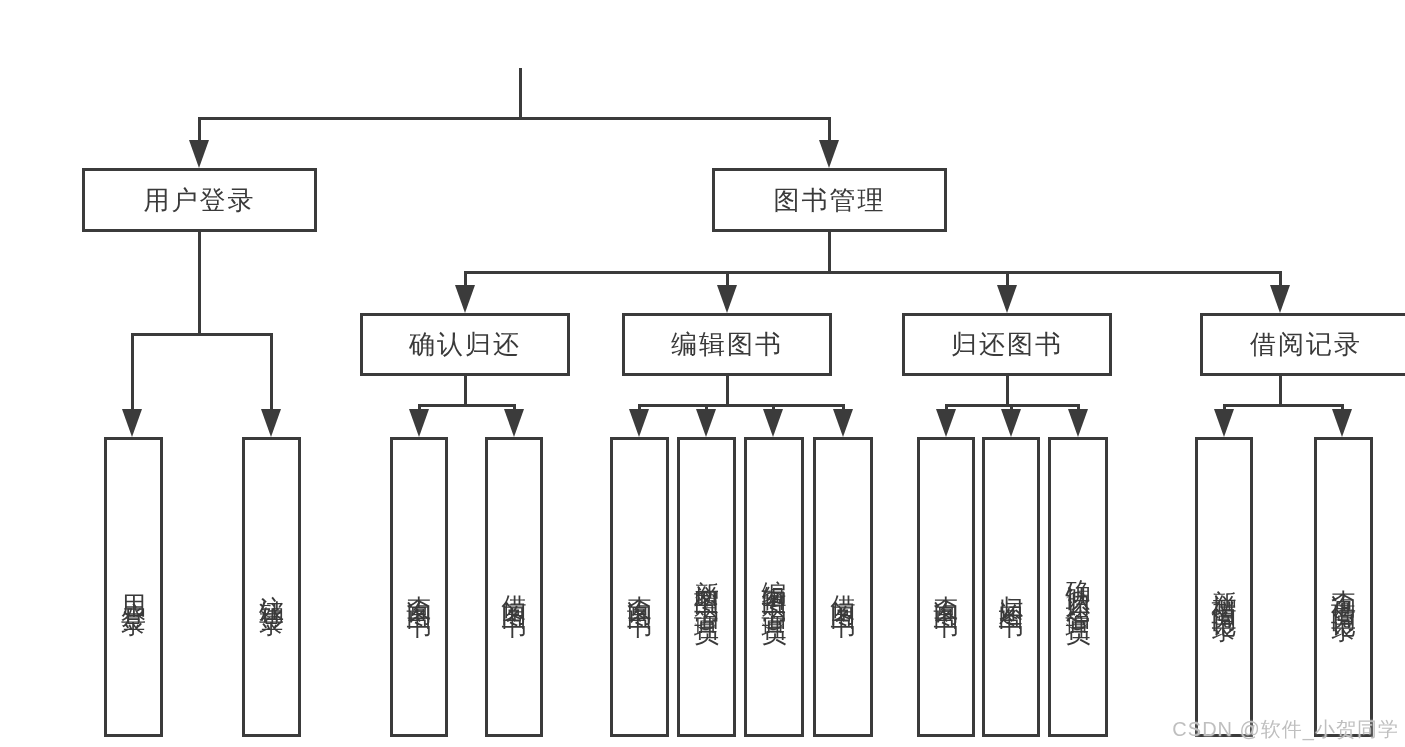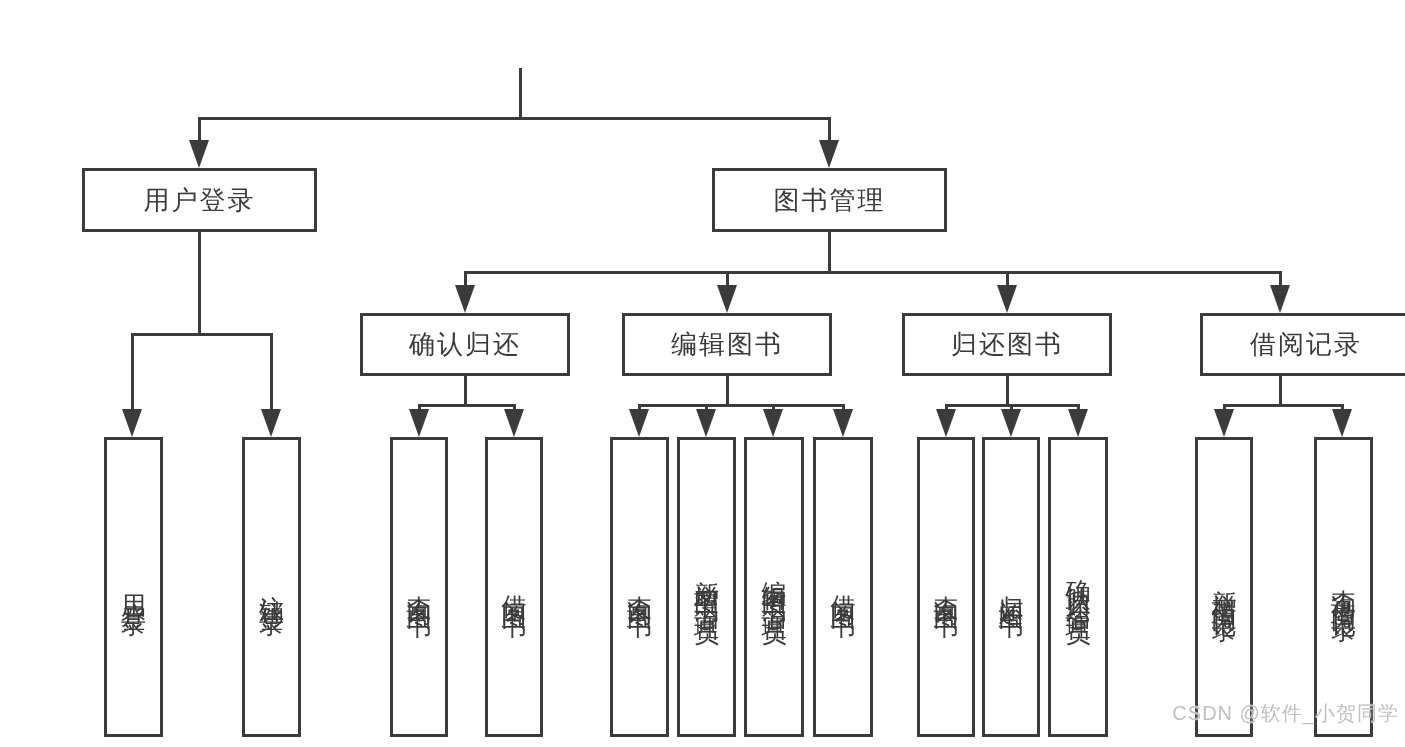--- a/index.html
+++ b/index.html
@@ -18,21 +18,21 @@
     writing-mode:vertical-rl; text-orientation:mixed;
     font-size:25px; letter-spacing:6px; line-height:1;
   }
   .hline, .vline { position:absolute; background:#3b3b3b; }
   .arrow {
     position:absolute; width:0; height:0;
     border-left:10px solid transparent; border-right:10px solid transparent;
     border-top:28px solid #3b3b3b;
   }
   .watermark {
-    position:absolute; right:6px; bottom:20px;
+    position:absolute; right:6px; bottom:4px;
     font-size:20px; color:#bfbfbf; letter-spacing:1px;
     white-space:nowrap; text-shadow:0 0 2px #ffffff;
   }
 </style>
 </head>
 <body>
 
 <div id="canvas">
 
 

